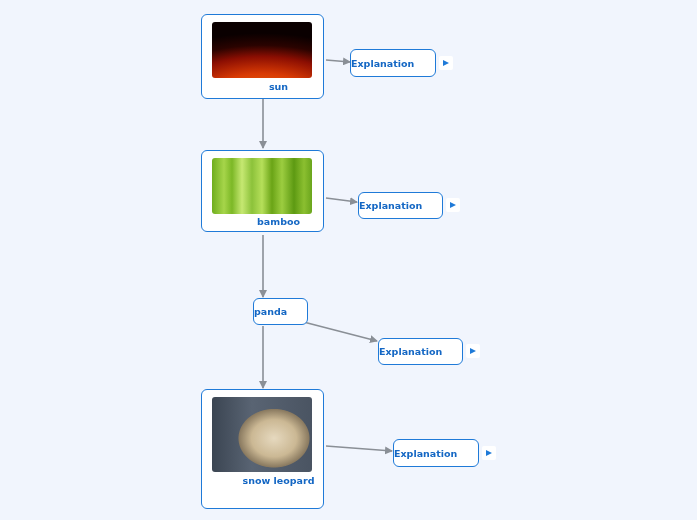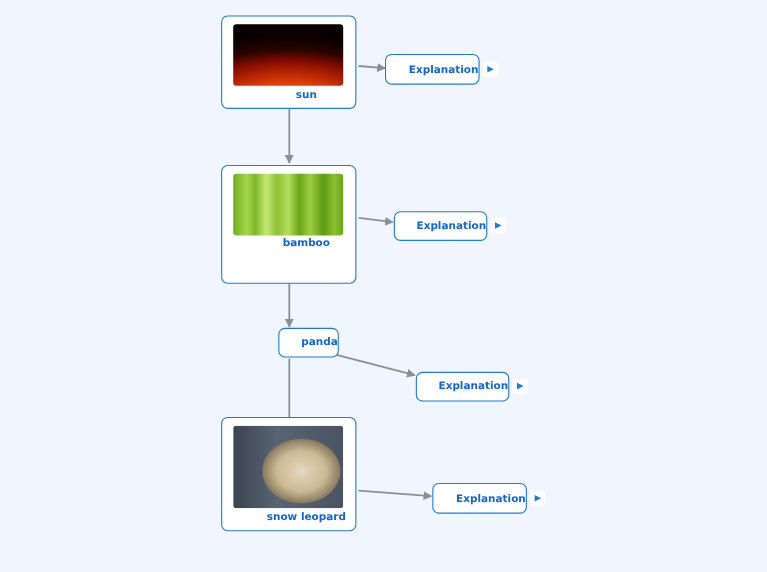--- a/index.html
+++ b/index.html
@@ -1,21 +1,21 @@
 <!DOCTYPE html>
 <html><head>
 <meta charset="utf-8">
 <style>
   html, body { margin:0; padding:0; }
   body { width:697px; height:520px; background:#f1f5fd; position:relative; overflow:hidden; font-family:"DejaVu Sans", sans-serif; }
   .node { position:absolute; background:#fff; border:1.5px solid #1f7ad8; border-radius:6px; box-sizing:border-box; text-align:center; }
   .node .lbl { color:#1467c4; font-weight:bold; font-size:9.5px; }
   .imgnode .pic { position:absolute; left:10px; top:7px; width:100px; border-radius:3px; }
   .imgnode .lbl { position:absolute; left:0; right:0;padding-left:32px; }
-  .txtnode { display:flex; align-items:center; justify-content:flex-end; }
+  .txtnode { display:flex; align-items:center; justify-content:flex-start; }
   .expander { position:absolute; width:14px; height:14px; background:#fff; border-radius:2px; }
   .expander .tri { position:absolute; left:4px; top:3.5px; width:0; height:0; border-left:6px solid #1f7ad8; border-top:3.5px solid transparent; border-bottom:3.5px solid transparent; }
   svg.links { position:absolute; left:0; top:0; }
   .sun { background: radial-gradient(ellipse 140% 120% at 50% 140%, #f07a10 0%, #d83a04 40%, #8b0e02 65%, #2a0300 82%, #0a0000 100%); }
   .bamboo { background: linear-gradient(90deg, #6fae1e 0%, #a6d54a 12%, #7cb826 20%, #c6e872 30%, #8cc23a 40%, #b6df5a 50%, #6aa416 60%, #9ccd40 70%, #5d9a12 82%, #8bbf30 92%, #6aa51c 100%); }
   .leopard { background: radial-gradient(ellipse 50% 55% at 62% 55%, #e6d9bf 0%, #cbb894 45%, #8a7a60 70%, transparent 72%), linear-gradient(90deg, #3b4552 0%, #596473 40%, #4a5462 100%); }
 </style>
 </head>
 <body>
 
@@ -34,30 +34,30 @@
     <line x1="292" y1="319" x2="377" y2="341" marker-end="url(#arr)"></line>
     <line x1="326" y1="446" x2="392" y2="451" marker-end="url(#arr)"></line>
   </g>
 </svg>
 
 <div class="node imgnode" style="left:201px;top:14px;width:123px;height:85px;">
   <div class="pic sun" style="height:56px;"></div>
   <div class="lbl" style="top:66px;">sun</div>
 </div>
 
-<div class="node imgnode" style="left:201px;top:150px;width:123px;height:108px;">
+<div class="node imgnode" style="left:201px;top:150px;width:123px;height:82px;">
   <div class="pic bamboo" style="height:56px;"></div>
   <div class="lbl" style="top:65px;">bamboo</div>
 </div>
 
 <div class="node txtnode" style="left:253px;top:298px;width:55px;height:27px;">
   <span class="lbl">panda</span>
 </div>
 
-<div class="node imgnode" style="left:201px;top:379px;width:123px;height:104px;">
+<div class="node imgnode" style="left:201px;top:389px;width:123px;height:120px;">
   <div class="pic leopard" style="height:75px;"></div>
   <div class="lbl" style="top:85px;">snow leopard</div>
 </div>
 
 <div class="node txtnode" style="left:350px;top:49px;width:86px;height:28px;">
   <span class="lbl">Explanation</span>
 </div>
 <div class="expander" style="left:439px;top:56px;">
     <span class="tri"></span>
   </div>

